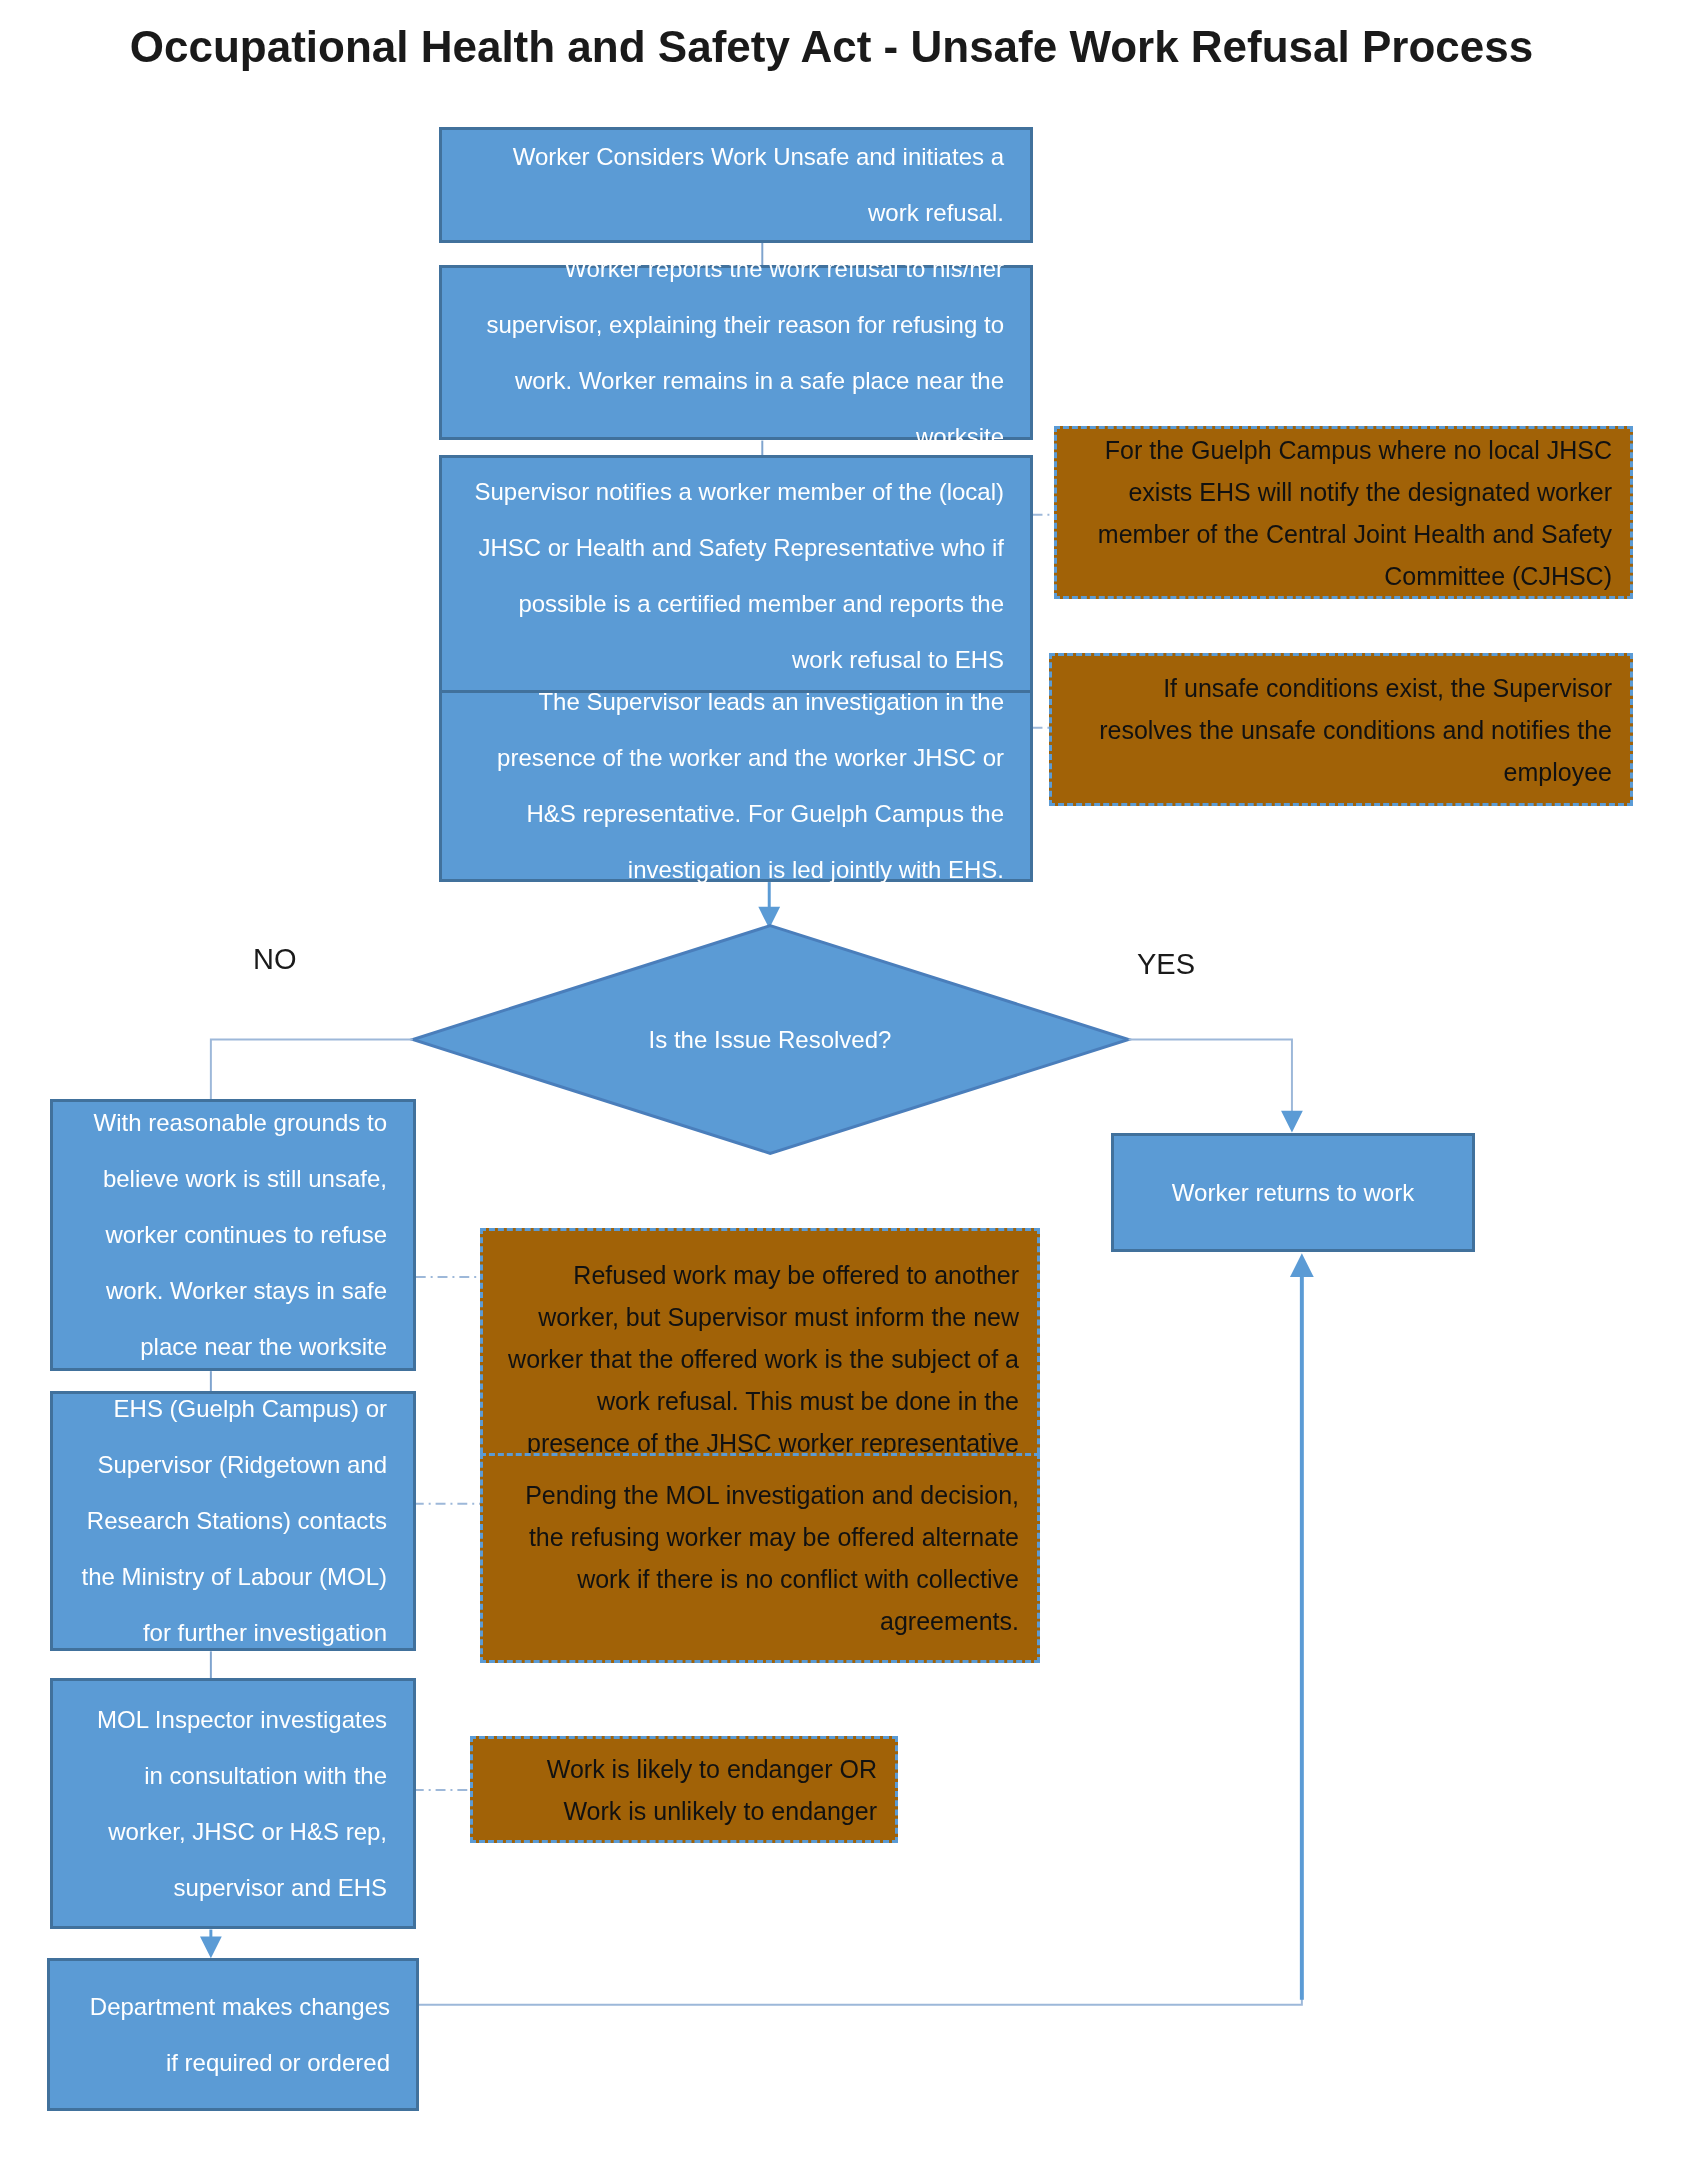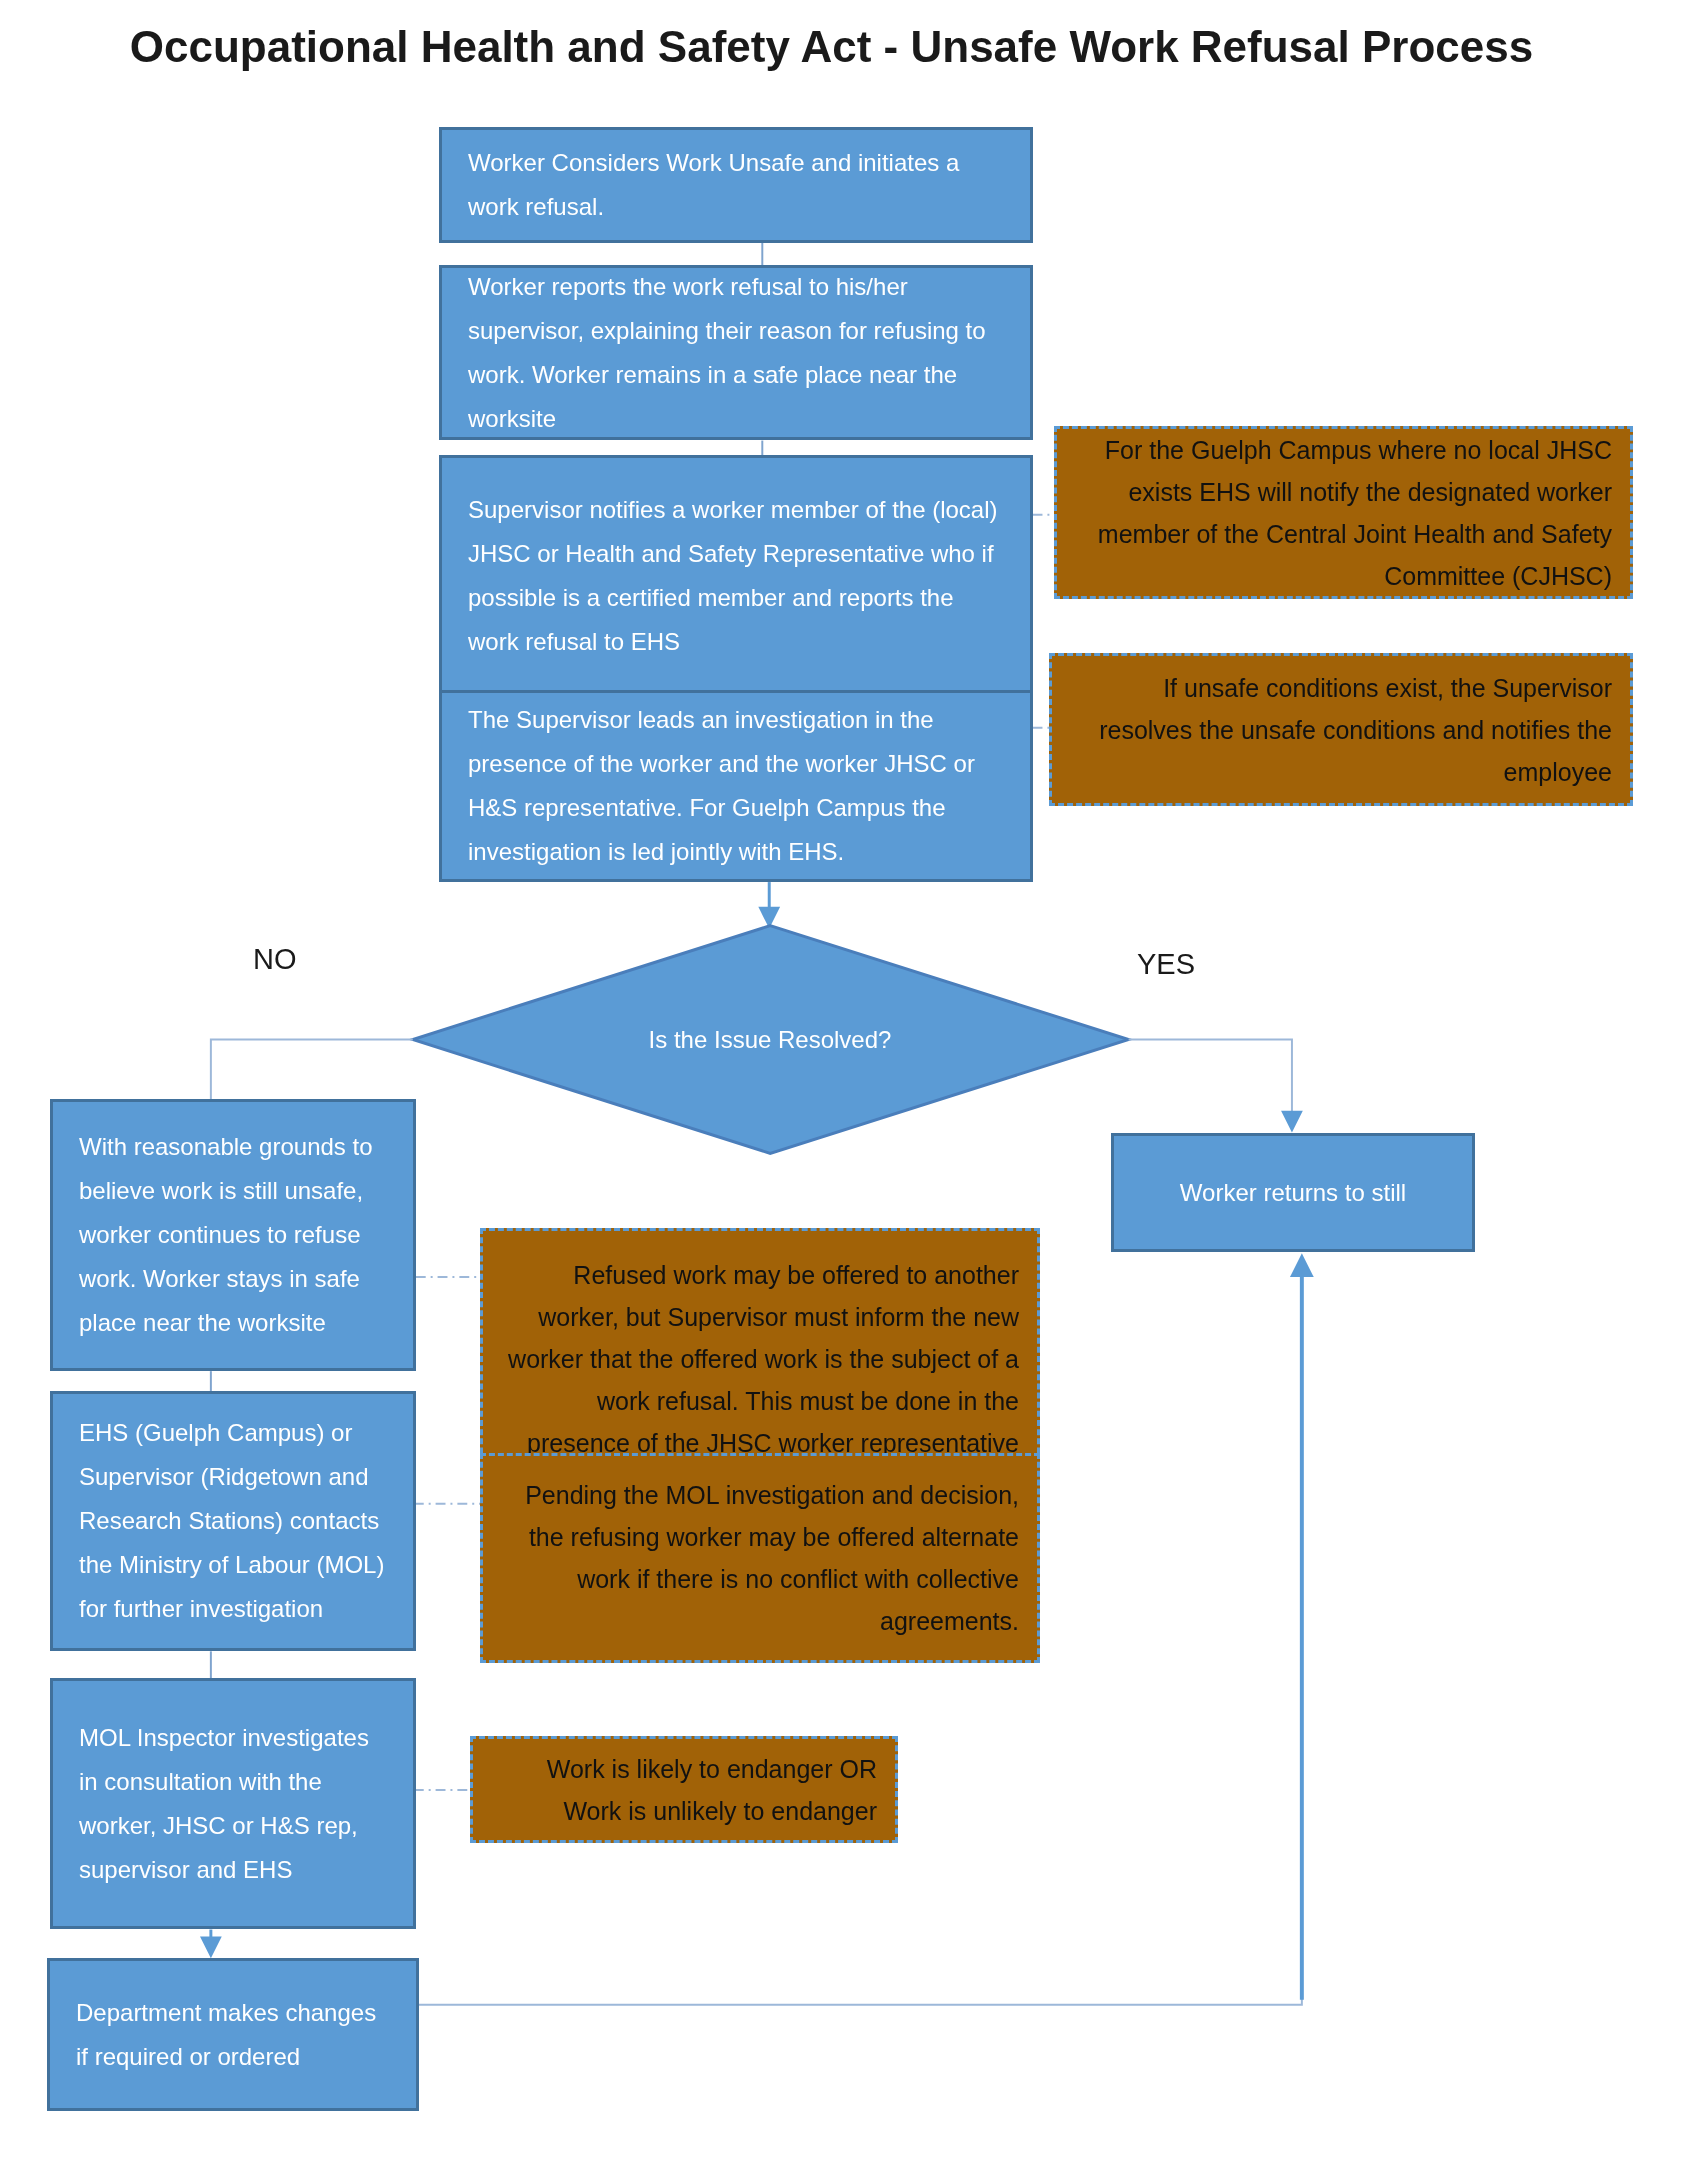--- a/index.html
+++ b/index.html
@@ -12,21 +12,21 @@
   }
   .layer{position:absolute;left:0;top:0;width:1683px;height:2178px;}
   .title{
     position:absolute;left:0;top:22px;width:1663px;
     text-align:center;font-size:44px;font-weight:bold;color:#1a1a1a;margin:0;
   }
   .box{
     position:absolute;box-sizing:border-box;
     background:#5b9bd5;border:3px solid #41719c;
     color:#ffffff;display:flex;align-items:center;justify-content:center;
-    text-align:left;font-size:24px;line-height:44px;padding:6px 26px;
+    text-align:right;font-size:24px;line-height:56px;padding:6px 26px;
   }
   .box.light{font-weight:normal;}
   .box.bold{font-weight:normal;}
   .note{
     position:absolute;box-sizing:border-box;
     background:#a16207;border:3px dashed #5b9bd5;
     color:#111111;display:flex;align-items:center;justify-content:center;
     text-align:right;font-size:25px;line-height:42px;padding:4px 18px;
   }
   .decision-text{
@@ -81,21 +81,21 @@
   <div class="box light" style="left:439px;top:265px;width:594px;height:175px;">Worker reports the work refusal to his/her supervisor, explaining their reason for refusing to work.  Worker remains in a safe place near the worksite</div>
 
   <div class="box light" style="left:439px;top:455px;width:594px;height:242px;">Supervisor notifies a worker member of the (local) JHSC or Health and Safety Representative who if possible is a certified member and reports the work refusal to EHS</div>
 
   <div class="box light" style="left:439px;top:690px;width:594px;height:192px;">The Supervisor leads an investigation in the presence of the worker and the worker JHSC or H&amp;S representative.  For Guelph Campus the investigation is led jointly with EHS.</div>
 
   <div class="decision-text">Is the Issue Resolved?</div>
   <div class="branch-label" style="left:253px;top:943px;">NO</div>
   <div class="branch-label" style="left:1137px;top:948px;">YES</div>
 
-  <div class="box bold" style="left:1111px;top:1133px;width:364px;height:119px;">Worker returns to still</div>
+  <div class="box bold" style="left:1111px;top:1133px;width:364px;height:119px;">Worker returns to work</div>
 
   <div class="box bold" style="left:50px;top:1099px;width:366px;height:272px;">With reasonable grounds to believe work is still unsafe, worker continues to refuse work.  Worker stays in safe place near the worksite</div>
 
   <div class="box bold" style="left:50px;top:1391px;width:366px;height:260px;">EHS (Guelph Campus) or Supervisor (Ridgetown and Research Stations) contacts the Ministry of Labour (MOL) for further investigation</div>
 
   <div class="box bold" style="left:50px;top:1678px;width:366px;height:251px;">MOL Inspector investigates in consultation with the worker, JHSC or H&amp;S rep, supervisor and EHS</div>
 
   <div class="box bold" style="left:47px;top:1958px;width:372px;height:153px;">Department makes changes if required or ordered</div>
 
   <div class="note" style="left:1054px;top:426px;width:579px;height:173px;">For the Guelph Campus where no local JHSC exists EHS will notify the designated worker member of the Central Joint Health and Safety Committee (CJHSC)</div>

